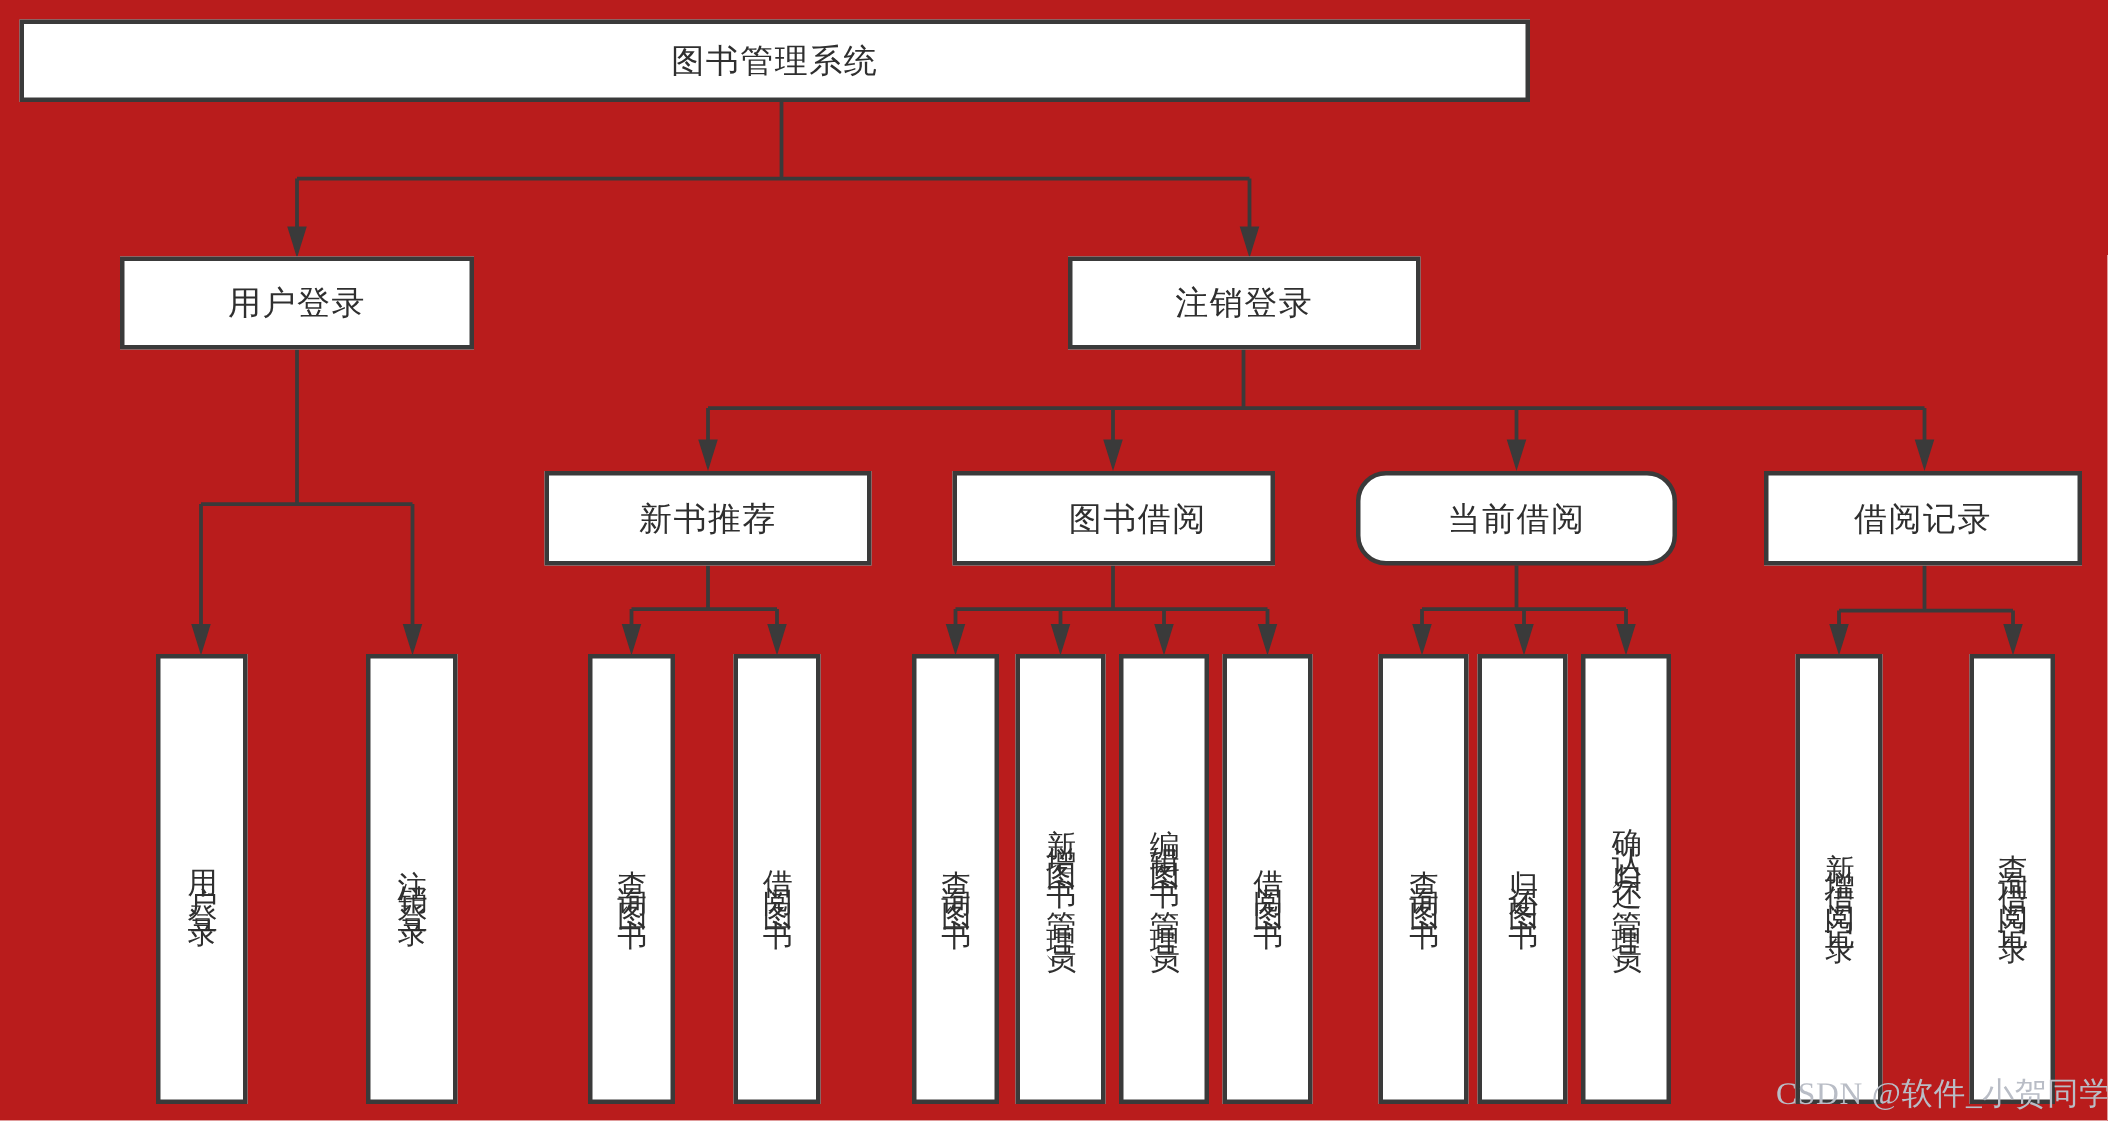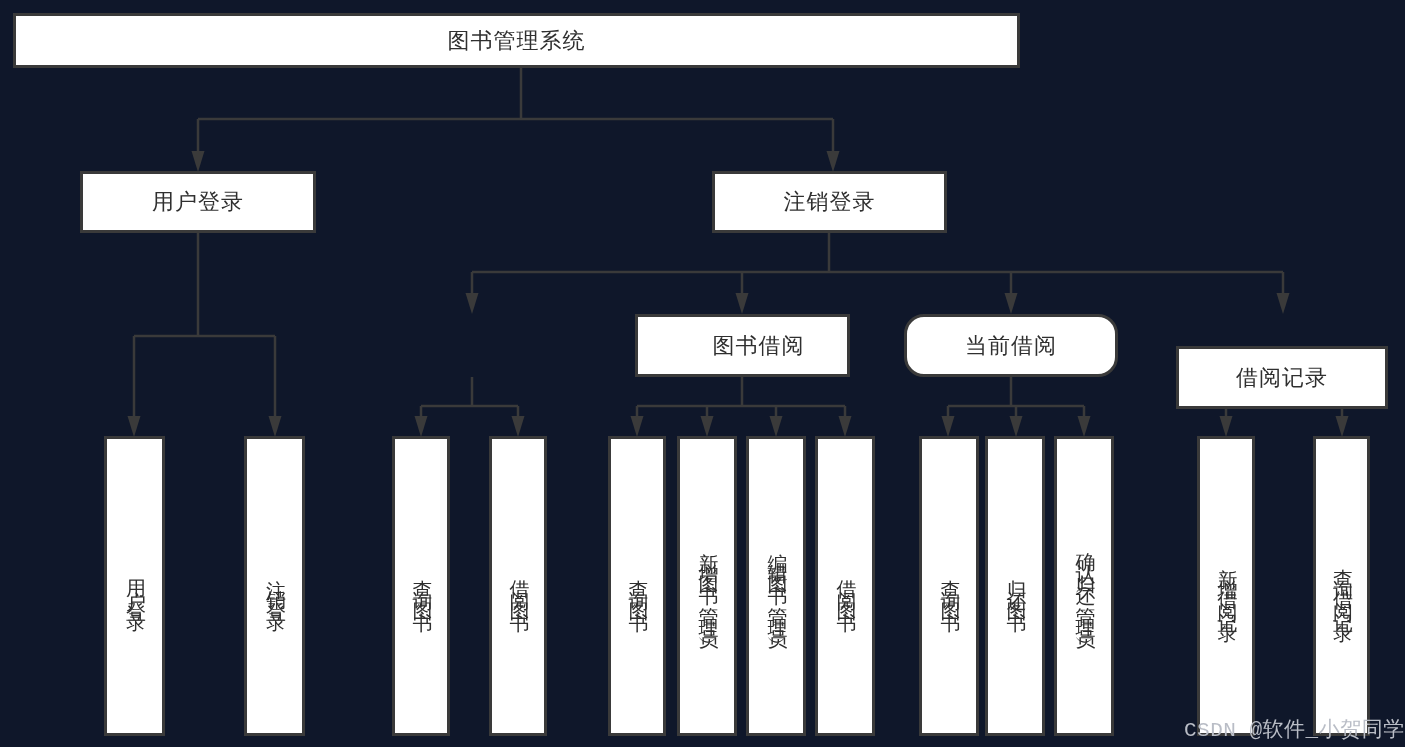--- a/index.html
+++ b/index.html
@@ -1,20 +1,20 @@
 <!DOCTYPE html>
 <html><head>
 <meta charset="utf-8">
 <style>
   html,body{margin:0;padding:0;background:#ffffff;}
   .canvas{
     position:relative;
     width:1405px;height:747px;
-    background:#0f172a;
-    font-family:Liberation Mono, monospace;
+    background:#b91c1c;
+    font-family:Liberation Serif, serif;
     color:#2f2f2f;
     overflow:hidden;
   }
   .wires{position:absolute;left:0;top:0;width:1405px;height:747px;}
   .hbox,.vbox{
     position:absolute;
     background:#ffffff;
     border:3px solid #3a3a3a;
     box-sizing:border-box;
     display:flex;align-items:center;justify-content:center;
@@ -30,21 +30,21 @@
   }
   
   #b-root{left:13px;top:13px;width:1007px;height:55px;}
   
   #b-userlogin{left:80px;top:171px;width:236px;height:62px;}
   #b-bookmgmt{left:712px;top:171px;width:235px;height:62px;}
   
   #b-newbook{left:363px;top:314px;width:218px;height:63px;}
   #b-borrow{left:635px;top:314px;width:215px;height:63px;padding-left:32px;}
   #b-current{left:904px;top:314px;width:214px;height:63px;border-radius:20px;}
-  #b-records{left:1176px;top:314px;width:212px;height:63px;margin-top:32px;}
+  #b-records{left:1176px;top:314px;width:212px;height:63px;}
   
   .vbox{top:436px;height:300px;}
   #v-login{left:104px;width:61px;}
   #v-logout{left:244px;width:61px;}
   #v-nb-query{left:392px;width:58px;}
   #v-nb-borrow{left:489px;width:58px;}
   #v-bb-query{left:608px;width:58px;}
   #v-bb-add{left:677px;width:60px;}
   #v-bb-edit{left:746px;width:60px;}
   #v-bb-borrow{left:815px;width:60px;}
@@ -111,20 +111,23 @@
     <span>图书管理系统</span>
   </div>
 
   <div class="hbox" id="b-userlogin">
     <span>用户登录</span>
   </div>
   <div class="hbox" id="b-bookmgmt">
     <span>注销登录</span>
   </div>
 
+  <div class="hbox" id="b-newbook">
+    <span>新书推荐</span>
+  </div>
   <div class="hbox" id="b-borrow">
     <span>图书借阅</span>
   </div>
   <div class="hbox" id="b-current">
     <span>当前借阅</span>
   </div>
   <div class="hbox" id="b-records">
     <span>借阅记录</span>
   </div>
 

